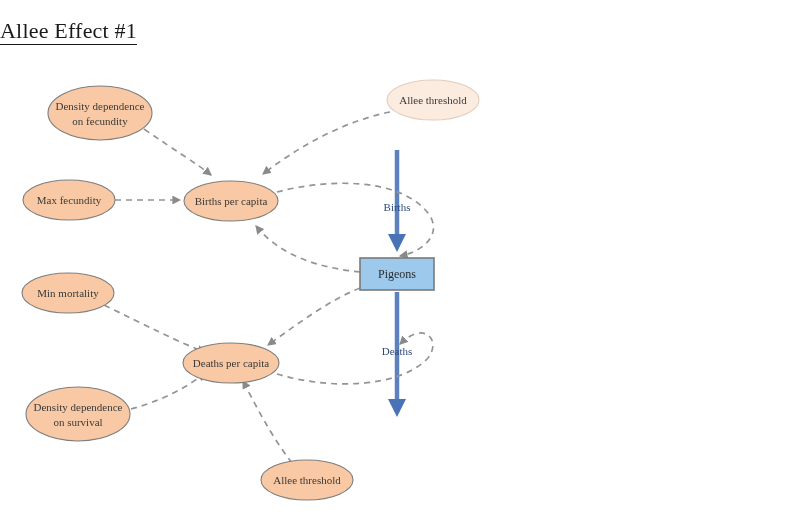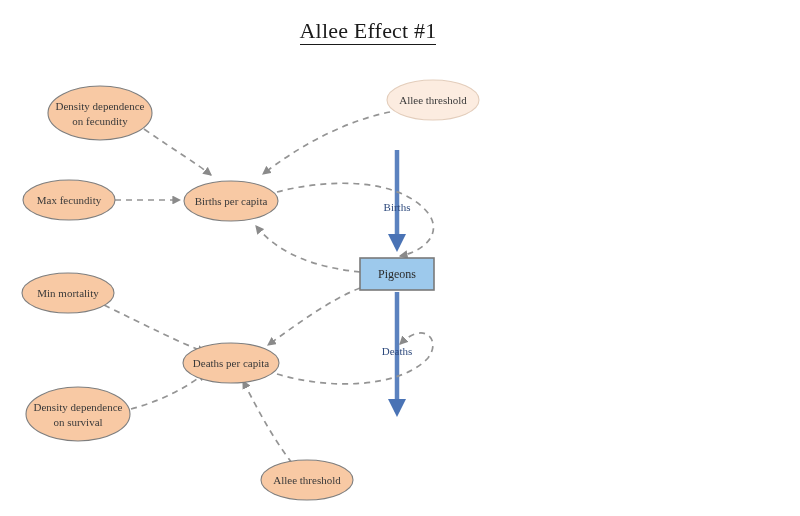--- a/index.html
+++ b/index.html
@@ -19,21 +19,21 @@
     left: 0;
     top: 0;
     width: 800px;
     height: 516px;
   }
   .diagram-title {
     position: absolute;
     left: 0;
     top: 18px;
     width: 736px;
-    text-align: center;
+    text-align: left;
     font-size: 22px;
     color: #1a1a1a;
     letter-spacing: 0.2px;
   }
   .diagram-title span {
     border-bottom: 1.4px solid #1a1a1a;
     padding-bottom: 1px;
   }
   svg text {
     font-family: "Liberation Serif", "DejaVu Serif", serif;

